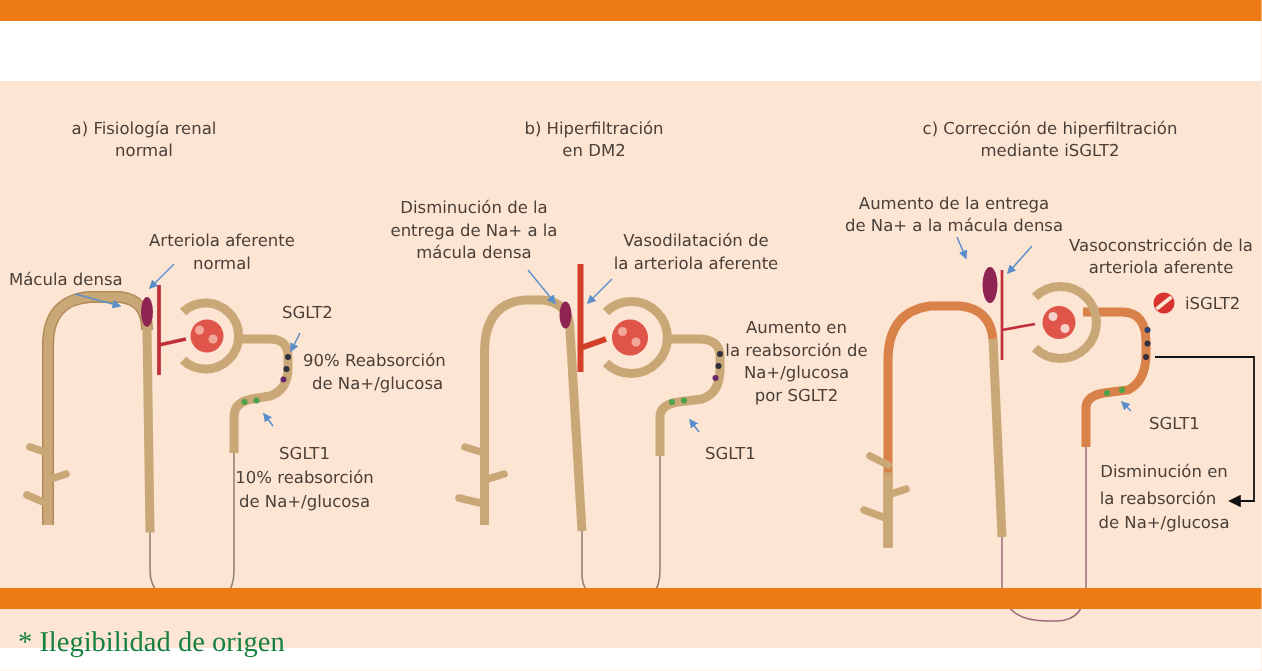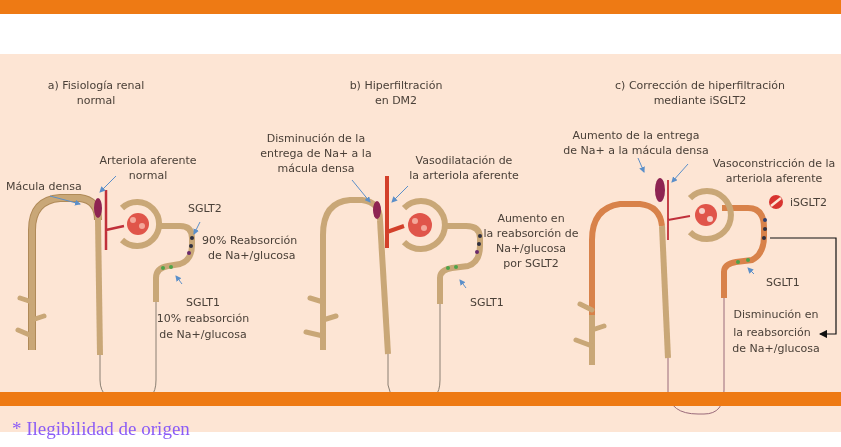--- a/index.html
+++ b/index.html
@@ -1,20 +1,20 @@
 <!DOCTYPE html>
 <html><head>
 <meta charset="utf-8">
 <style>
   html, body { margin:0; padding:0; }
   body { width:841px; height:447px; background:#ffffff; position:relative; overflow:hidden; font-family:"Liberation Sans", sans-serif; }
   .bar-top { position:absolute; left:0; top:0; width:841px; height:14px; }
   .panel-area { position:absolute; left:0; top:8px; width:841px; height:378px;margin-top:46px; }
   .bar-bottom { position:absolute; left:0; top:392px; width:841px; height:14px; }
-  .footnote { position:absolute; left:12px; top:418px; font-family:"Liberation Serif", serif; font-size:19px; color:#8b5cf6; }
+  .footnote { position:absolute; left:12px; top:418px; font-family:"Liberation Serif", serif; font-size:19px; color:#15803d; }
   svg { position:absolute; left:0; top:0; }
   .lbl { font-family:"DejaVu Sans", sans-serif; font-size:11px; fill:#4a4038; }
   .ttl { font-family:"DejaVu Sans", sans-serif; font-size:11px; fill:#4a4038; }
 </style>
 </head>
 <body>
 
 <div class="bar-top" style="background:#ee7a14"></div>
 
 <div class="panel-area" style="background:#fde5d4">

